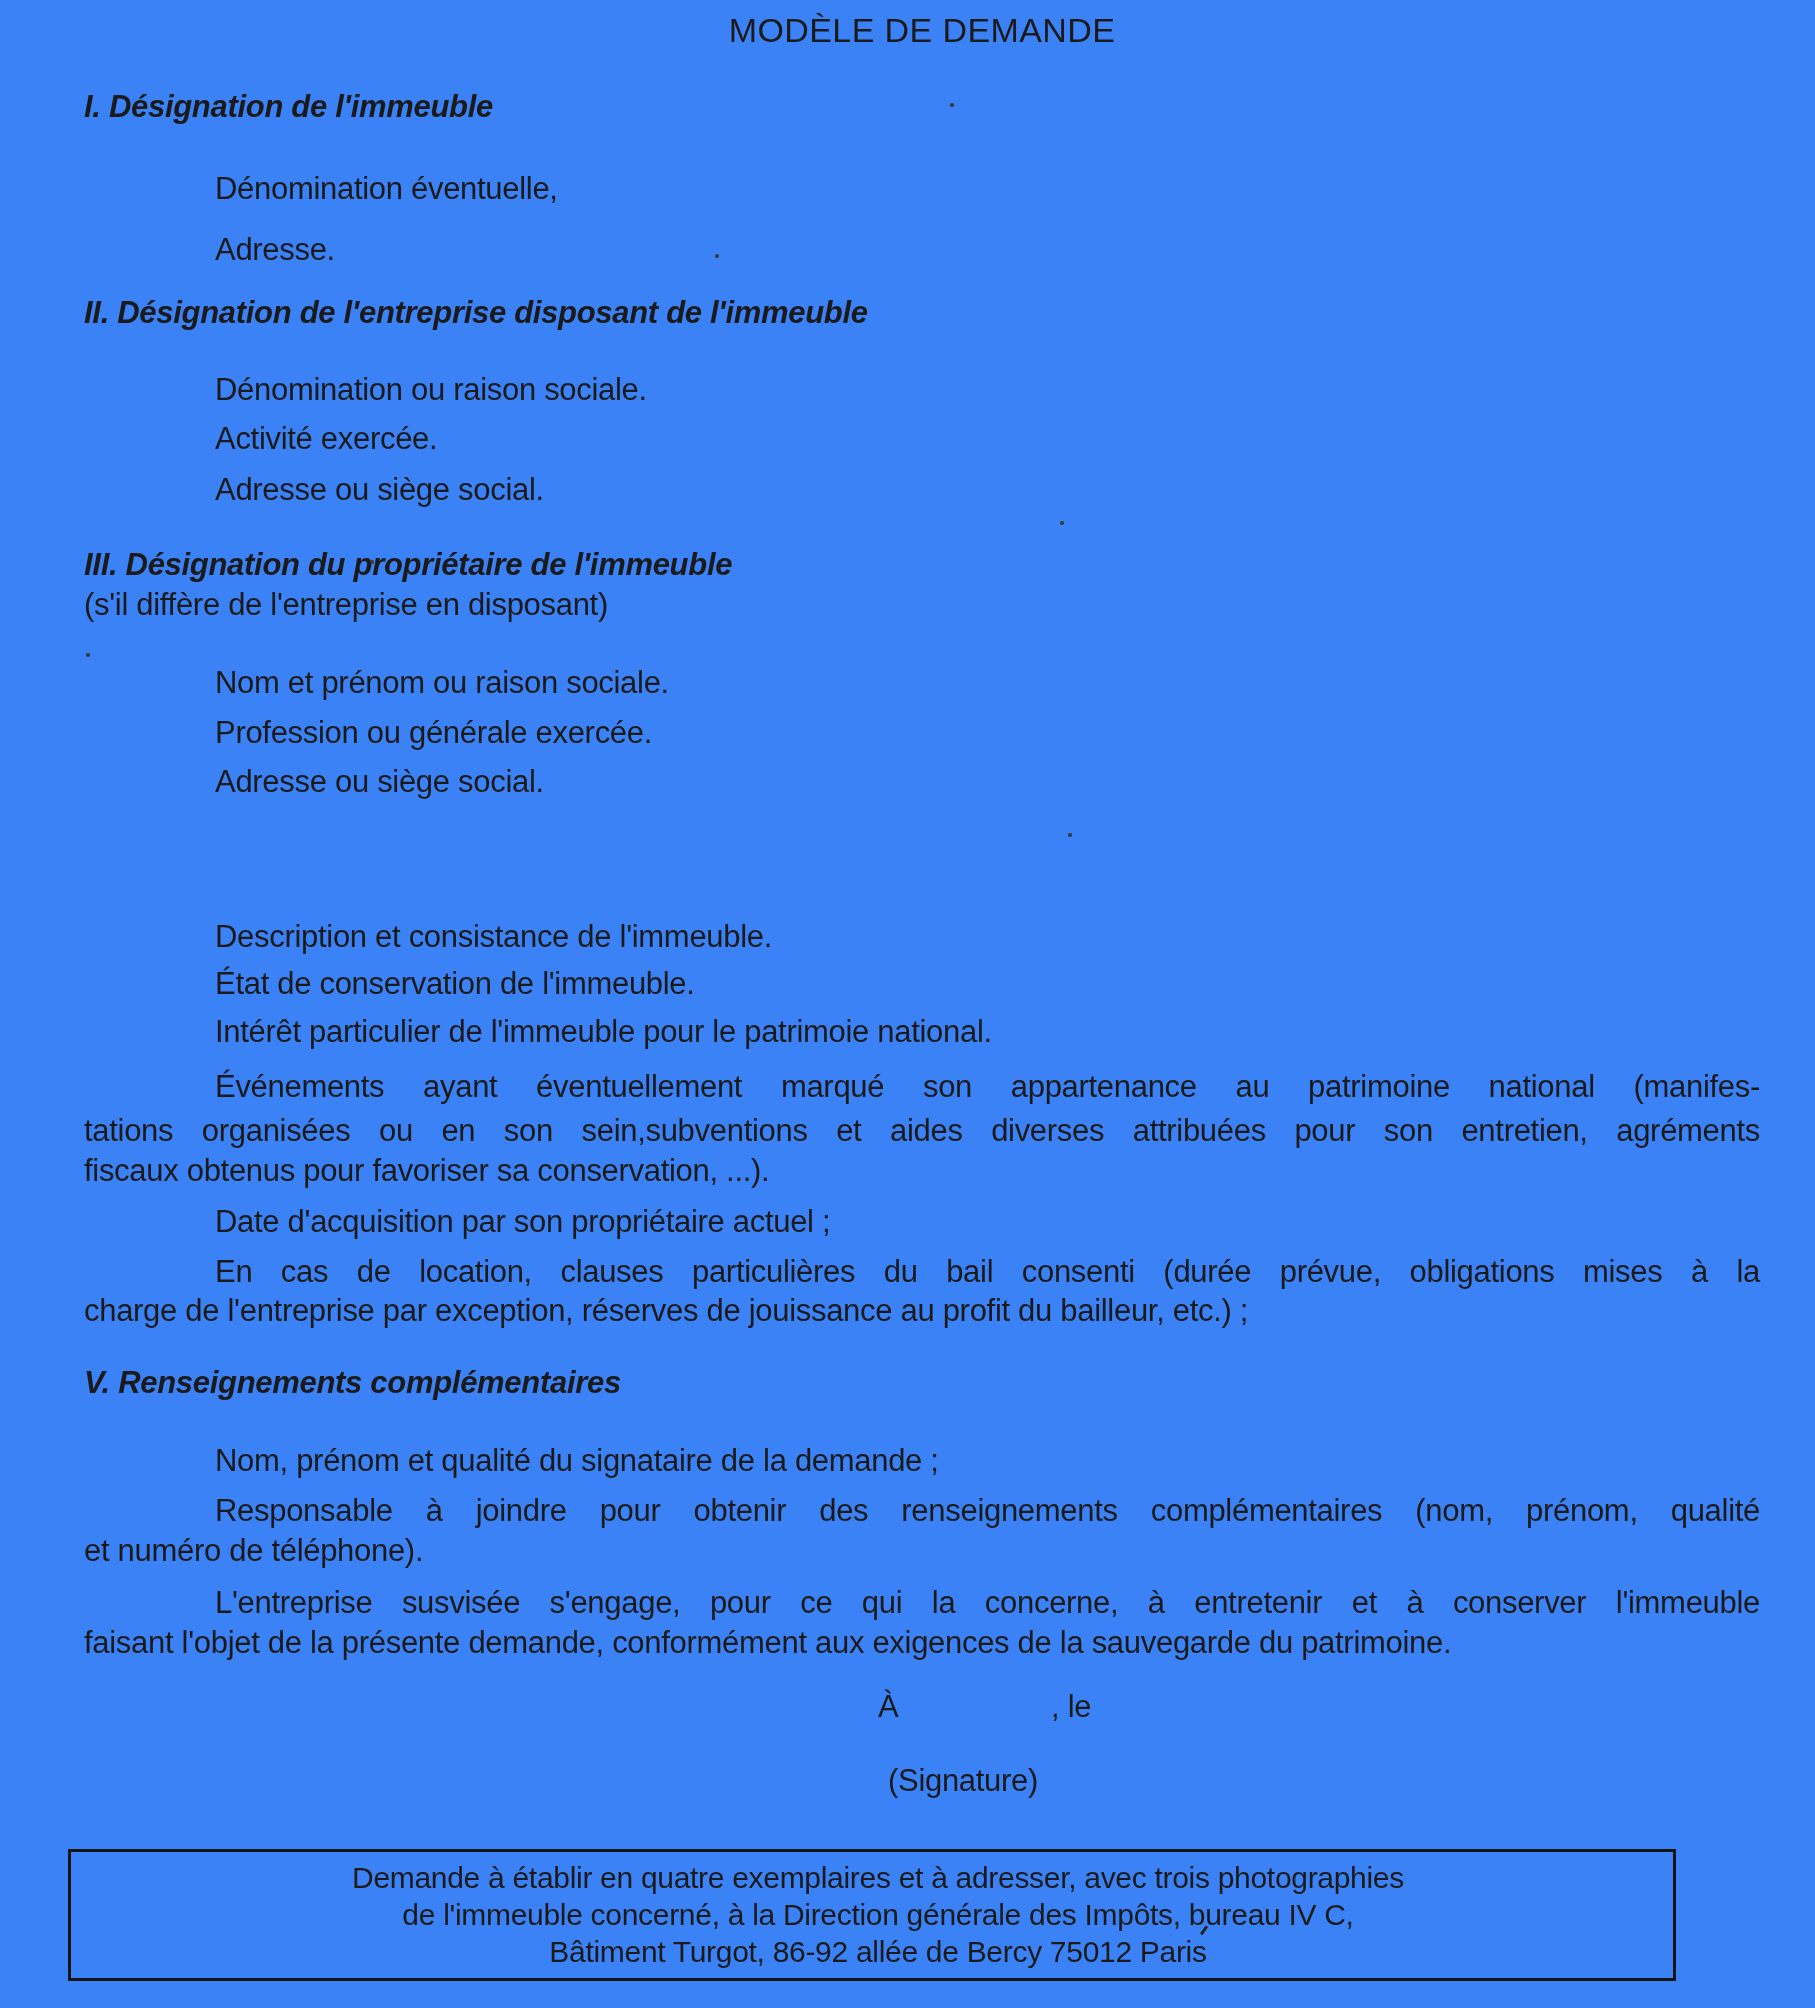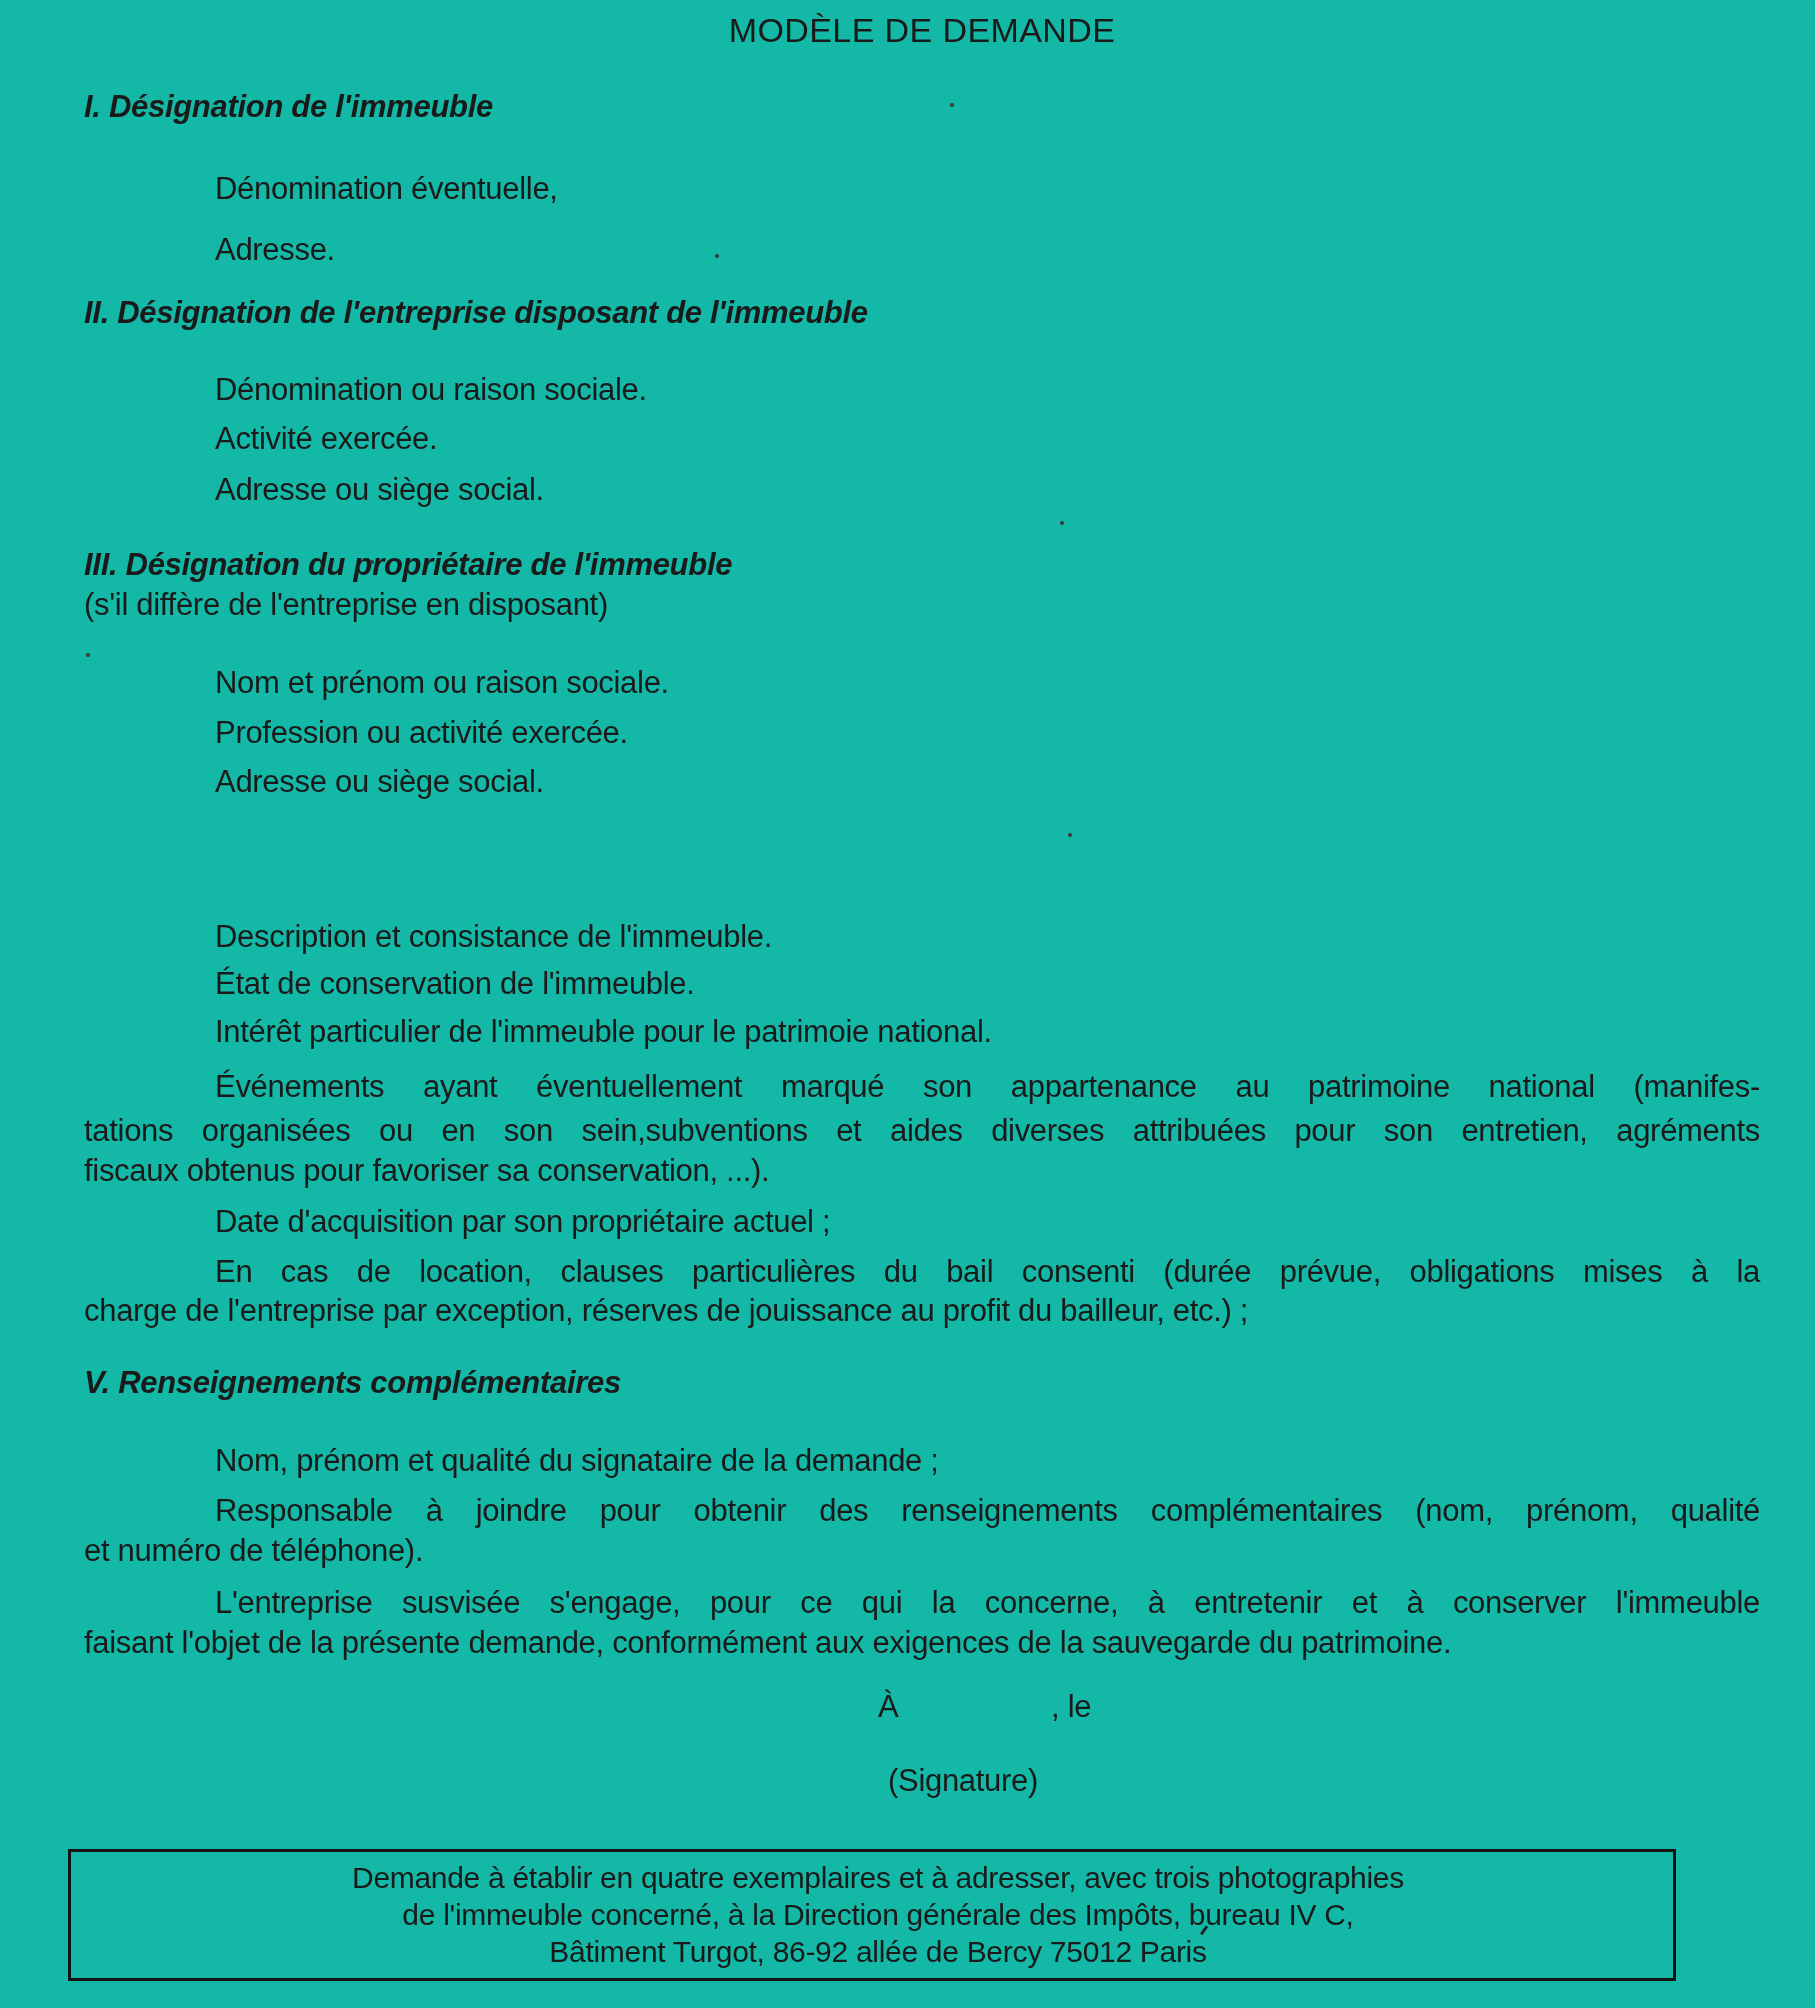--- a/index.html
+++ b/index.html
@@ -1,19 +1,19 @@
 <!DOCTYPE html>
 <html style="font-size:14px"><head>
 <meta charset="utf-8">
 <style>
   html,body{margin:0;padding:0;background:#9a9a9a;}
   .page{
     position:relative;
     width:1816px;height:2008px;
-    background:#14b8a6;
+    background:#3b82f6;
     font-family:"Liberation Sans","DejaVu Sans",sans-serif;
     color:#1a1a1a;
     overflow:hidden;
   }
   .title{
     position:absolute;top:10.6px;left:84px;width:1676px;
     text-align:center;font-size:34px;letter-spacing:0.4px;white-space:pre;
   }
   .heading{
     position:absolute;left:84px;width:1676px;
@@ -66,21 +66,21 @@
   <div class="line indent" style="top:232px">Adresse.</div>
 
   <div class="heading" style="top:295px">II. Désignation de l'entreprise disposant de l'immeuble</div>
   <div class="line indent" style="top:372px">Dénomination ou raison sociale.</div>
   <div class="line indent" style="top:421px">Activité exercée.</div>
   <div class="line indent" style="top:472px">Adresse ou siège social.</div>
 
   <div class="heading" style="top:547px">III. Désignation du propriétaire de l'immeuble</div>
   <div class="center" style="top:587px">(s'il diffère de l'entreprise en disposant)</div>
   <div class="line indent" style="top:665px">Nom et prénom ou raison sociale.</div>
-  <div class="line indent" style="top:715px">Profession ou activité exercée.</div>
+  <div class="line indent" style="top:715px">Profession ou générale exercée.</div>
   <div class="line indent" style="top:764px">Adresse ou siège social.</div>
 
   <div class="line indent" style="top:919px">Description et consistance de l'immeuble.</div>
   <div class="line indent" style="top:966px">État de conservation de l'immeuble.</div>
   <div class="line indent" style="top:1014px">Intérêt particulier de l'immeuble pour le patrimoie national.</div>
   <div class="just justind" style="top:1069px">Événements ayant éventuellement marqué son appartenance au patrimoine national (manifes-</div>
   <div class="just" style="top:1113px">tations organisées ou en son sein,subventions et aides diverses attribuées pour son entretien, agréments</div>
   <div class="line margin" style="top:1153px">fiscaux obtenus pour favoriser sa conservation, ...).</div>
   <div class="line indent" style="top:1204px">Date d'acquisition par son propriétaire actuel ;</div>
   <div class="just justind" style="top:1254px">En cas de location, clauses particulières du bail consenti (durée prévue, obligations mises à la</div>

